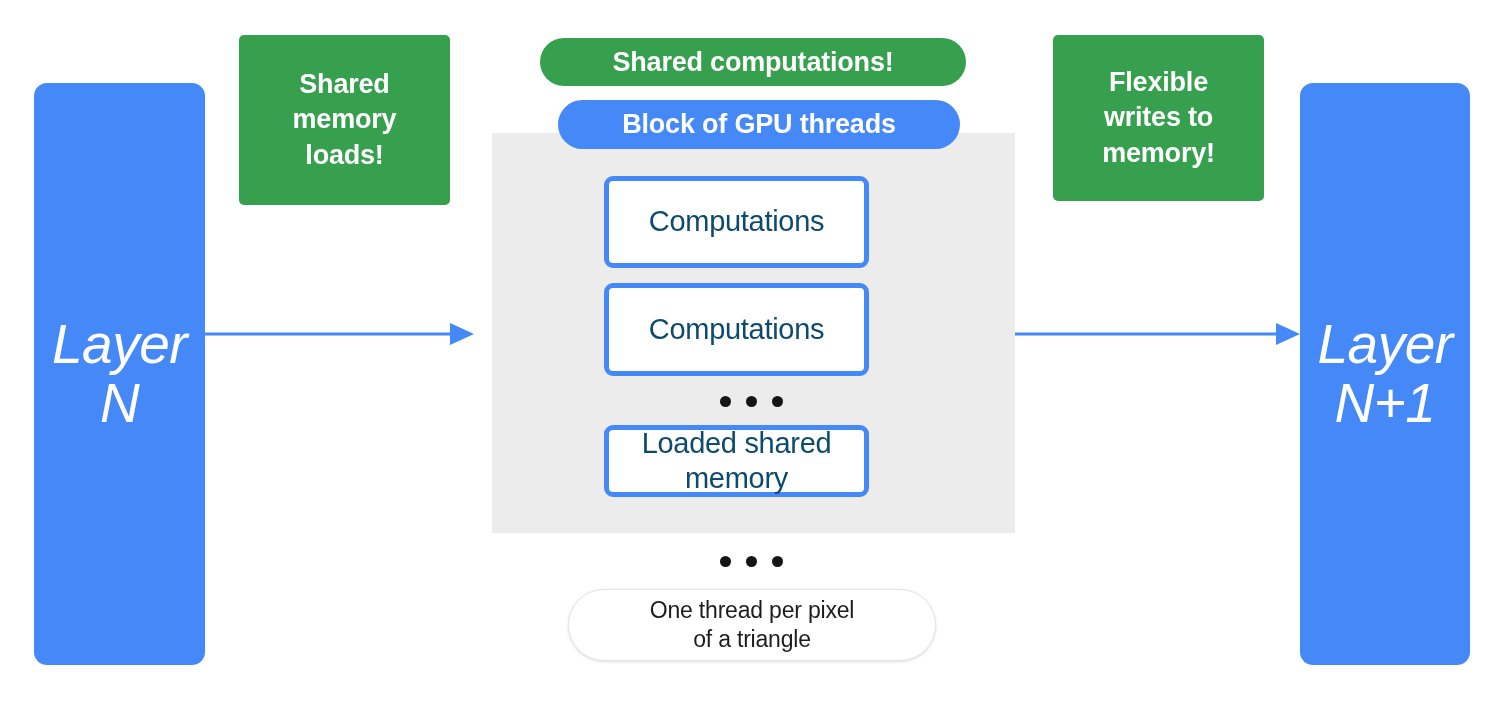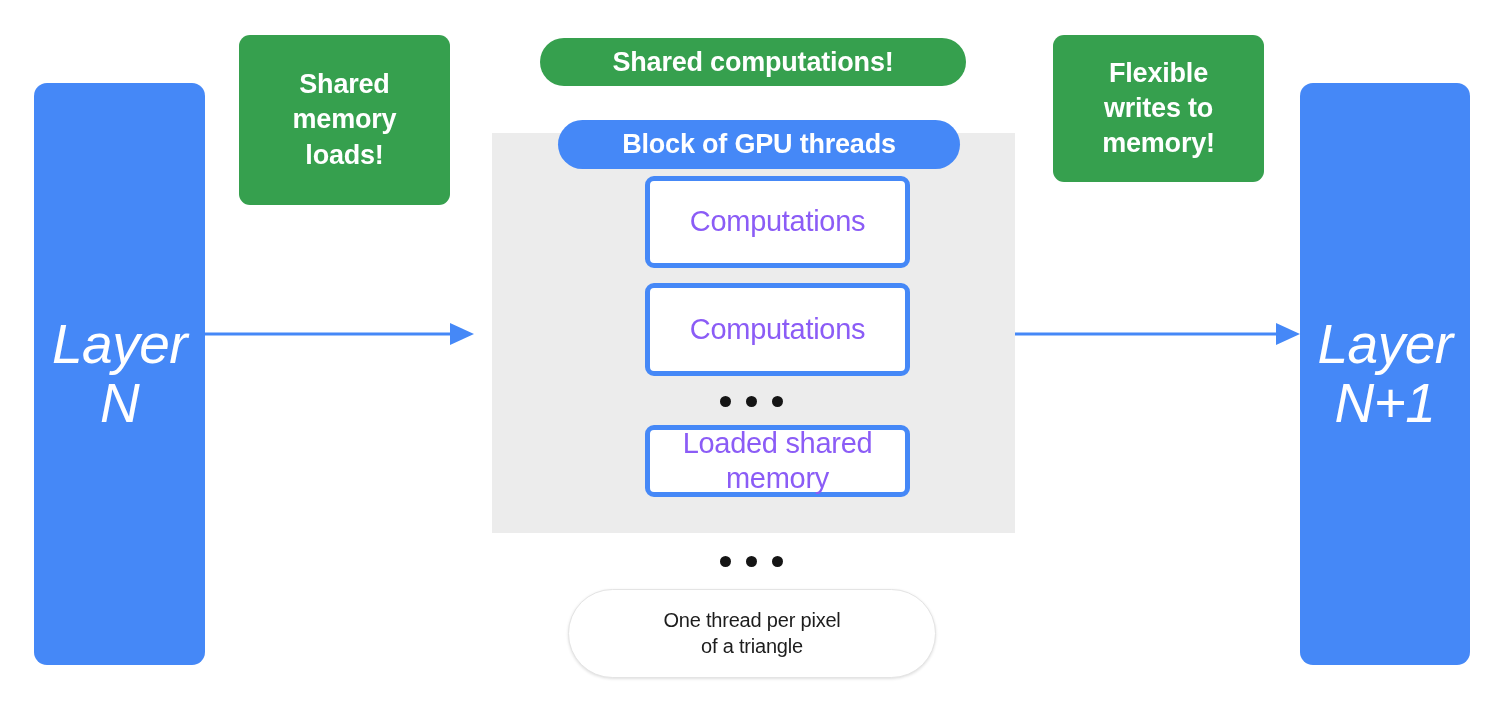--- a/index.html
+++ b/index.html
@@ -36,36 +36,36 @@
     white-space: pre-line;
     font-style: italic;
   }
   #layer-n-slab  { left: 34px;   top: 83px; width: 171px; height: 582px; }
   #layer-n1-slab { left: 1300px; top: 83px; width: 170px; height: 582px; }
 
   
   .callout-card {
     position: absolute;
     background: #36A04E;
-    border-radius: 11px;
+    border-radius: 5px;
     display: flex;
     align-items: center;
     justify-content: center;
     color: #ffffff;
     font-size: 27px;
     font-weight: bold;
     line-height: 1.30;
     text-align: center;
     letter-spacing: -0.2px;
     white-space: pre-line;
     padding: 0 12px;
     box-sizing: border-box;
   }
   #callout-left  { left: 239px;  top: 35px; width: 211px; height: 170px; }
-  #callout-right { left: 1053px; top: 35px; width: 211px; height: 147px; }
+  #callout-right { left: 1053px; top: 35px; width: 211px; height: 166px; }
 
   
   .arrow { position: absolute; }
 
   
   #gpu-block-panel {
     position: absolute;
     left: 492px;
     top: 133px;
     width: 523px;
@@ -83,37 +83,37 @@
     color: #ffffff;
     font-weight: bold;
     letter-spacing: -0.2px;
     box-sizing: border-box;
   }
   #pill-shared-computations {
     left: 540px; top: 38px; width: 426px; height: 48px;
     background: #36A04E; font-size: 27px;
   }
   #pill-block-gpu-threads {
-    left: 558px; top: 120px; width: 402px; height: 49px;
+    left: 558px; top: 100px; width: 402px; height: 49px;
     background: #4588F7; font-size: 27px;
   }
 
   
   .thread-box {
     position: absolute;
-    left: 645px;
+    left: 604px;
     width: 265px;
     background: #ffffff;
     border: 5px solid #4588F7;
     border-radius: 9px;
     box-sizing: border-box;
     display: flex;
     align-items: center;
     justify-content: center;
-    color: #8b5cf6;
+    color: #0c4a6e;
     font-size: 29px;
     line-height: 1.22;
     text-align: center;
     letter-spacing: -0.3px;
     white-space: pre-line;
   }
   #thread-box-0 { top: 176px; height: 92px; }
   #thread-box-1 { top: 283px; height: 93px; }
   #thread-box-2 { top: 425px; height: 72px; }
 
@@ -132,31 +132,31 @@
   }
   #dots-inner { left: 720px; top: 396px; }
   #dots-outer { left: 720px; top: 556px; }
 
   
   #thread-note-pill {
     position: absolute;
     left: 568px;
     top: 589px;
     width: 368px;
-    height: 89px;
+    height: 72px;
     background: #ffffff;
     border: 1px solid #E4E4E4;
     border-radius: 999px;
     box-shadow: 0 1px 3px rgba(0,0,0,0.13);
     box-sizing: border-box;
     display: flex;
     align-items: center;
     justify-content: center;
     color: #1d1d1d;
-    font-size: 20px;
+    font-size: 23px;
     line-height: 1.26;
     text-align: center;
     letter-spacing: -0.2px;
     white-space: pre-line;
   }
 </style>
 </head>
 <body>
 
 <div id="canvas">

